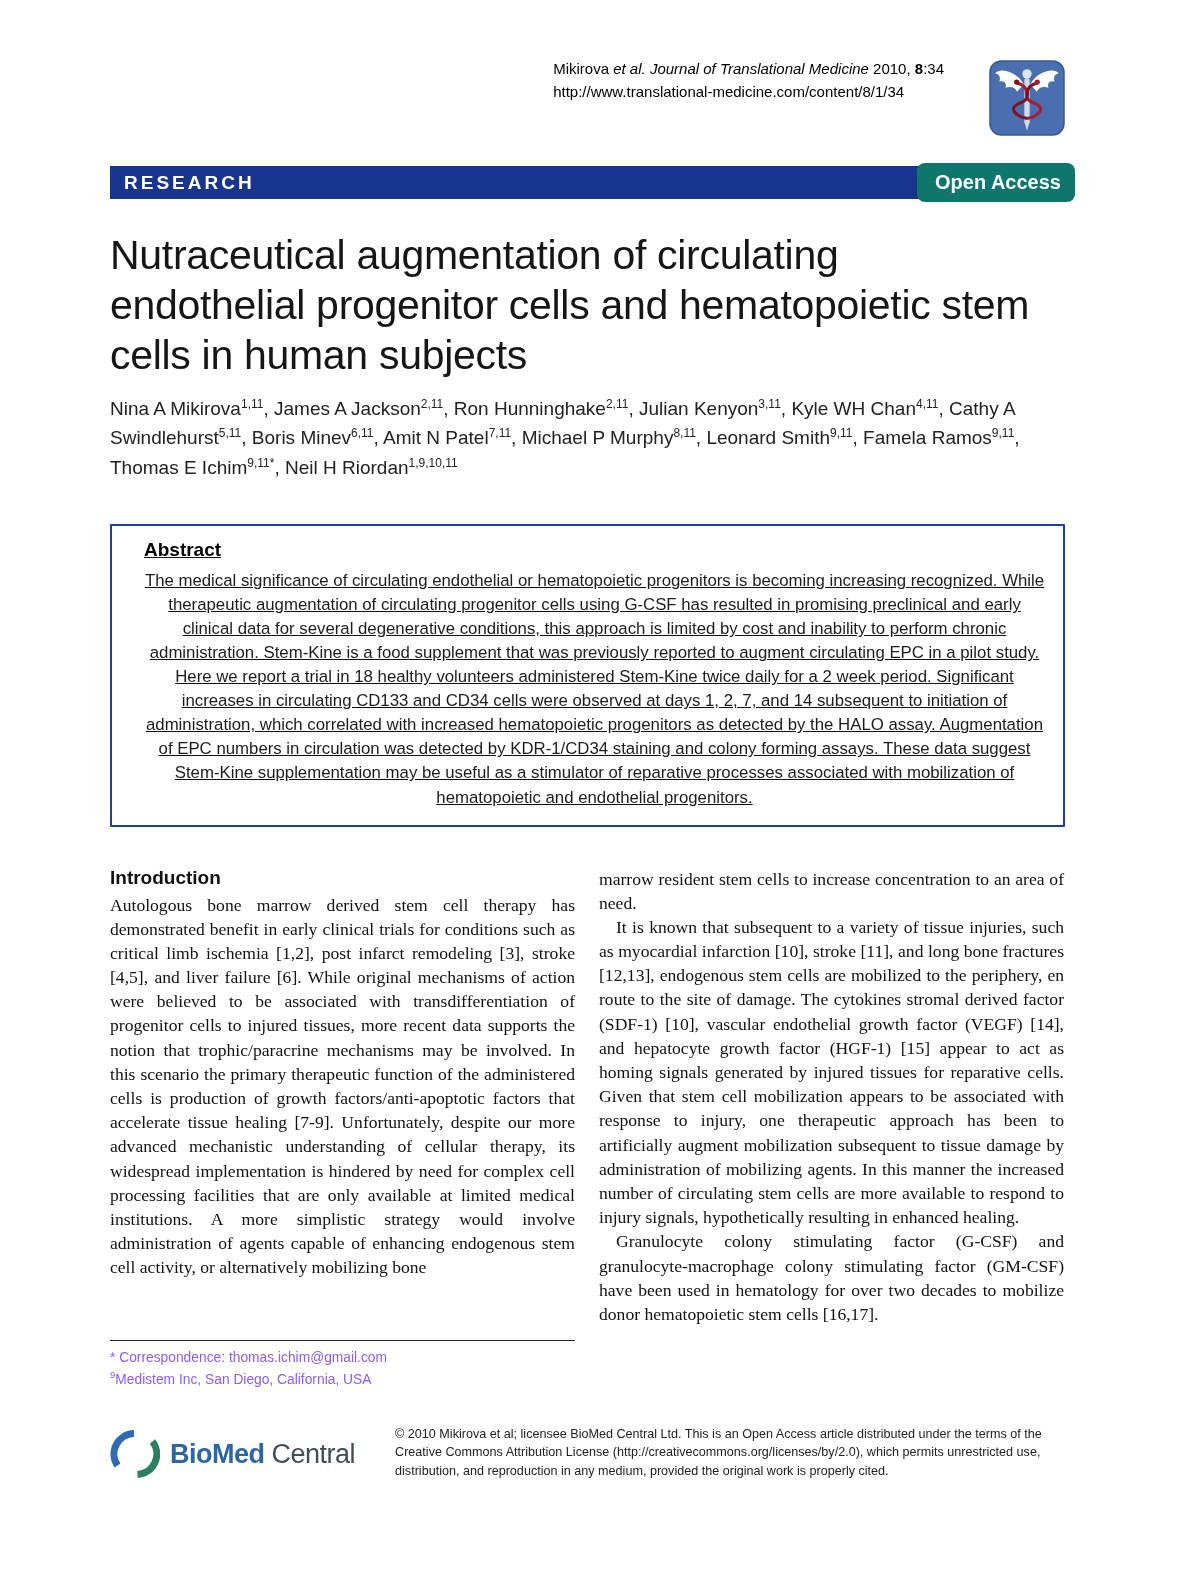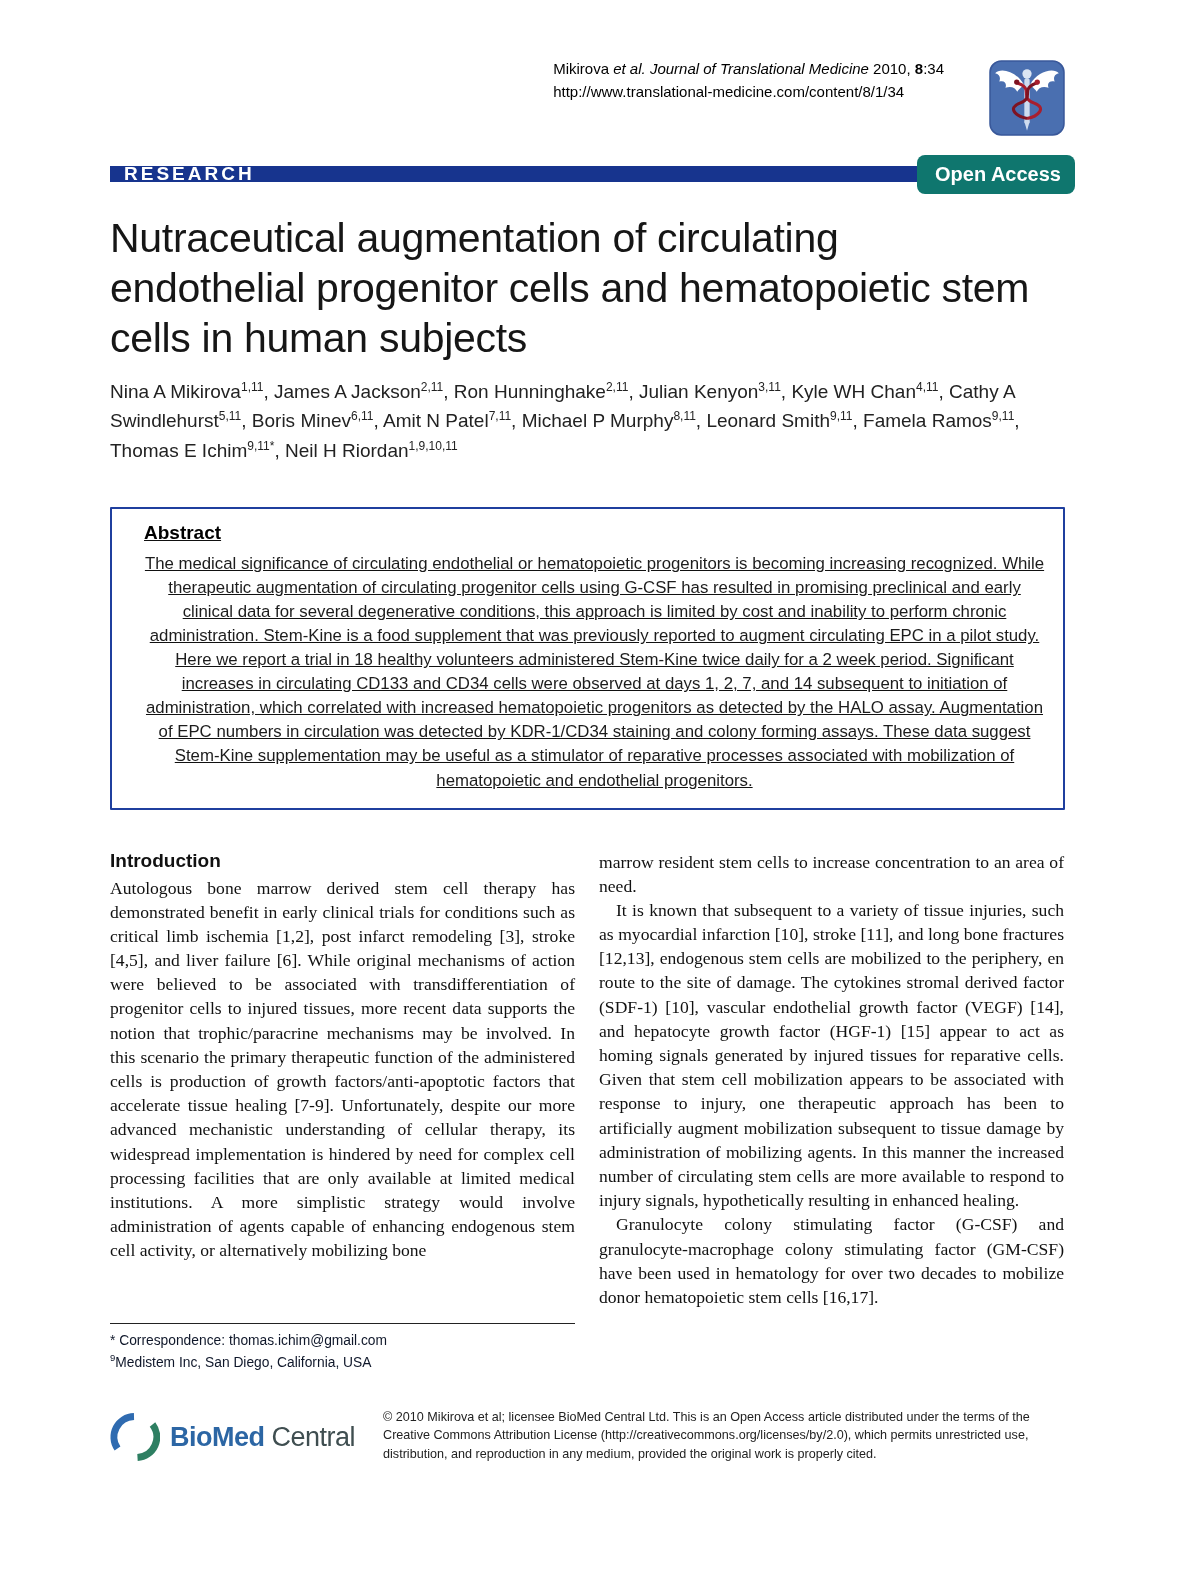--- a/index.html
+++ b/index.html
@@ -20,21 +20,21 @@
   .citation .url { display:block; }
   .journal-brand { display:flex; align-items:center; gap:14px; margin-top:2px; }
   .journal-logo { width:76px; height:76px; flex:0 0 auto; }
   .journal-name {
     color:#3b5ba5; font-size:25px; line-height:1.18; letter-spacing:0.5px;
     font-weight:400;
   }
 
   
   .research-bar {
-    margin-top:30px; background:#17348e; height:16px;
+    margin-top:30px; background:#17348e; height:33px;
     display:flex; align-items:center; justify-content:space-between;
     padding-left:14px; position:relative;
   }
   .research-label {
     color:#fff; font-weight:bold; font-size:19px; letter-spacing:3px;
   }
   .open-access-badge {
     background:#0f766e; color:#fff; font-weight:bold; font-size:20px;
     height:39px; line-height:39px; padding:0 14px 0 18px;
     border-radius:8px; margin-right:-10px;
@@ -64,25 +64,25 @@
   .col { width:465px; }
   .section-heading { font-family:"Liberation Sans", sans-serif; font-size:19px; font-weight:bold; margin-bottom:4px; }
   .body-p {
     font-family:"Liberation Serif", serif; font-size:17.6px; line-height:1.375;
     text-align:justify; color:#111;
   }
   .body-p.indent { text-indent:17px; }
 
   .footnote-block { margin-top:60px; }
   .footnote-rule { border:0; border-top:1.5px solid #222; width:100%; margin-bottom:7px; }
-  .footnote { font-size:13.8px; line-height:1.45; color:#0f172a; }
+  .footnote { font-size:13.8px; line-height:1.45; color:#8b5cf6; }
   .footnote sup { font-size:9.5px; }
 
   
-  .footer-row { display:flex; align-items:flex-start; gap:28px; margin-top:36px; }
+  .footer-row { display:flex; align-items:flex-start; gap:40px; margin-top:36px; }
   .bmc-logo { display:flex; align-items:center; gap:10px; margin-top:4px; flex:0 0 auto; }
   .bmc-wordmark { font-size:27px; letter-spacing:-0.5px; white-space:nowrap; }
   .bmc-biomed { color:#2c66a4; font-weight:bold; }
   .bmc-central { color:#3f4e50; font-weight:400; }
   .license-text { font-size:12.6px; line-height:1.45; color:#222; max-width:725px; }
 </style>
 </head>
 <body>
 
 <div class="page">

